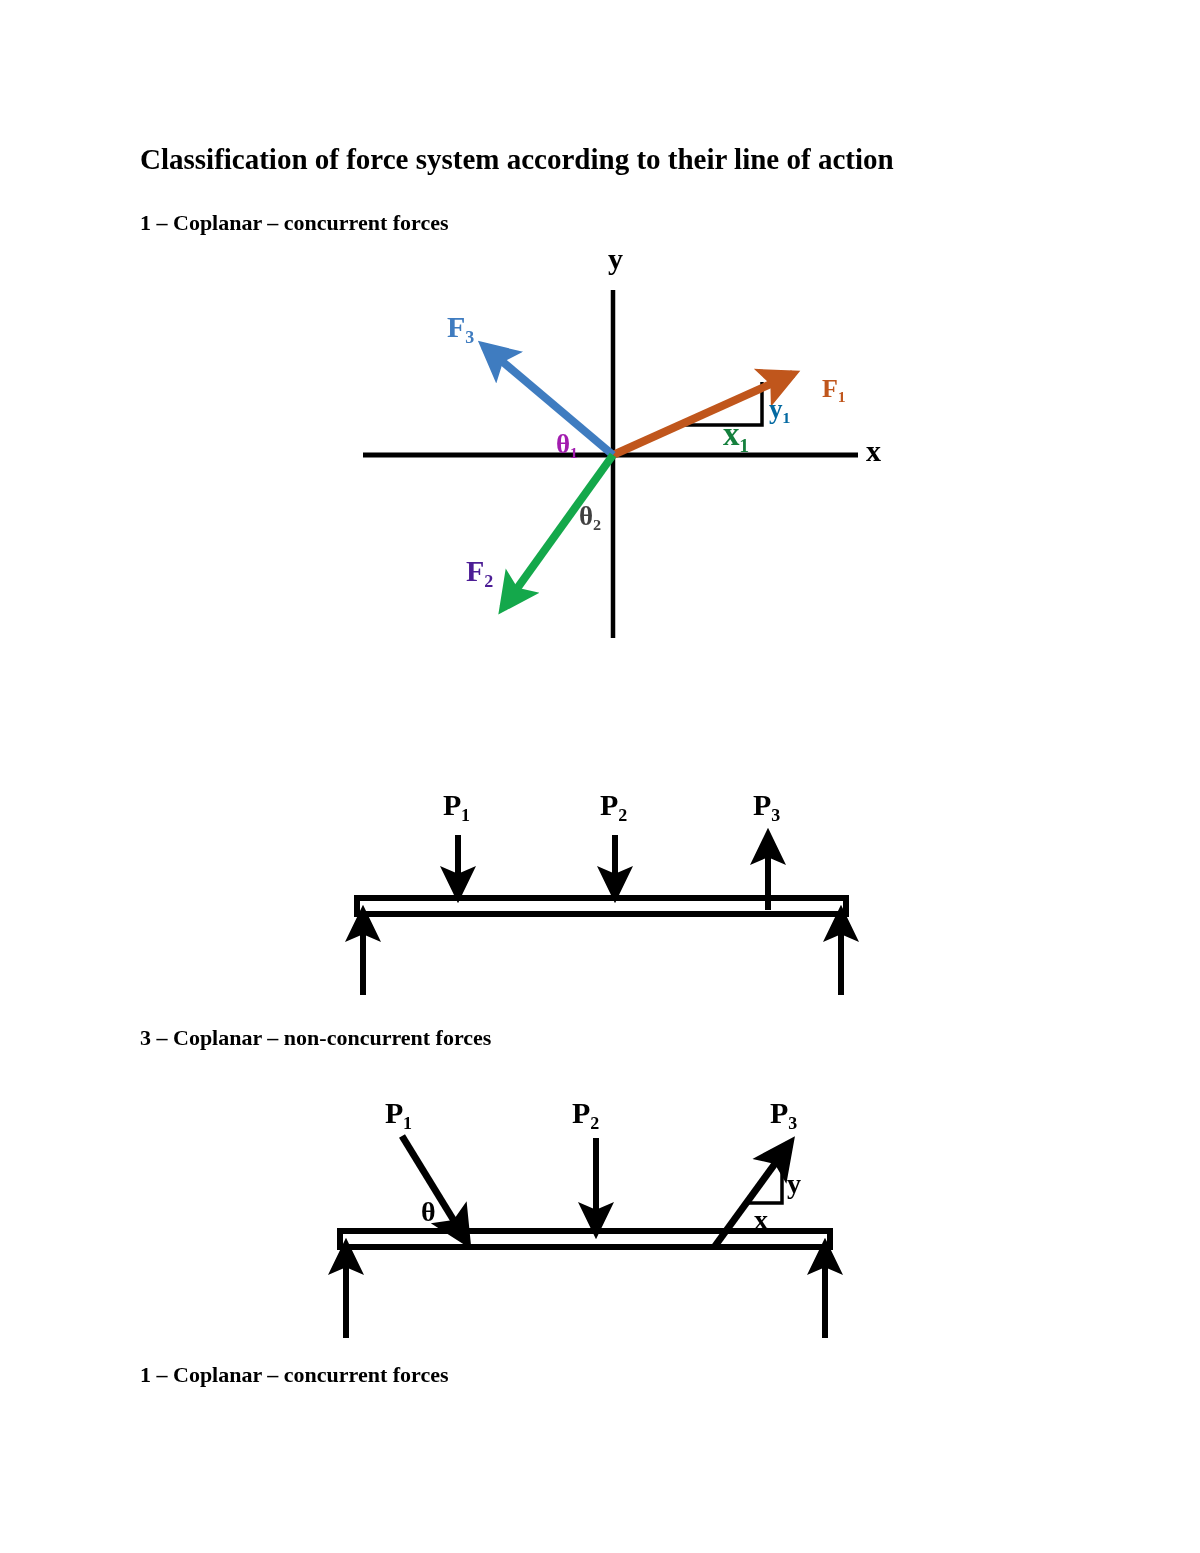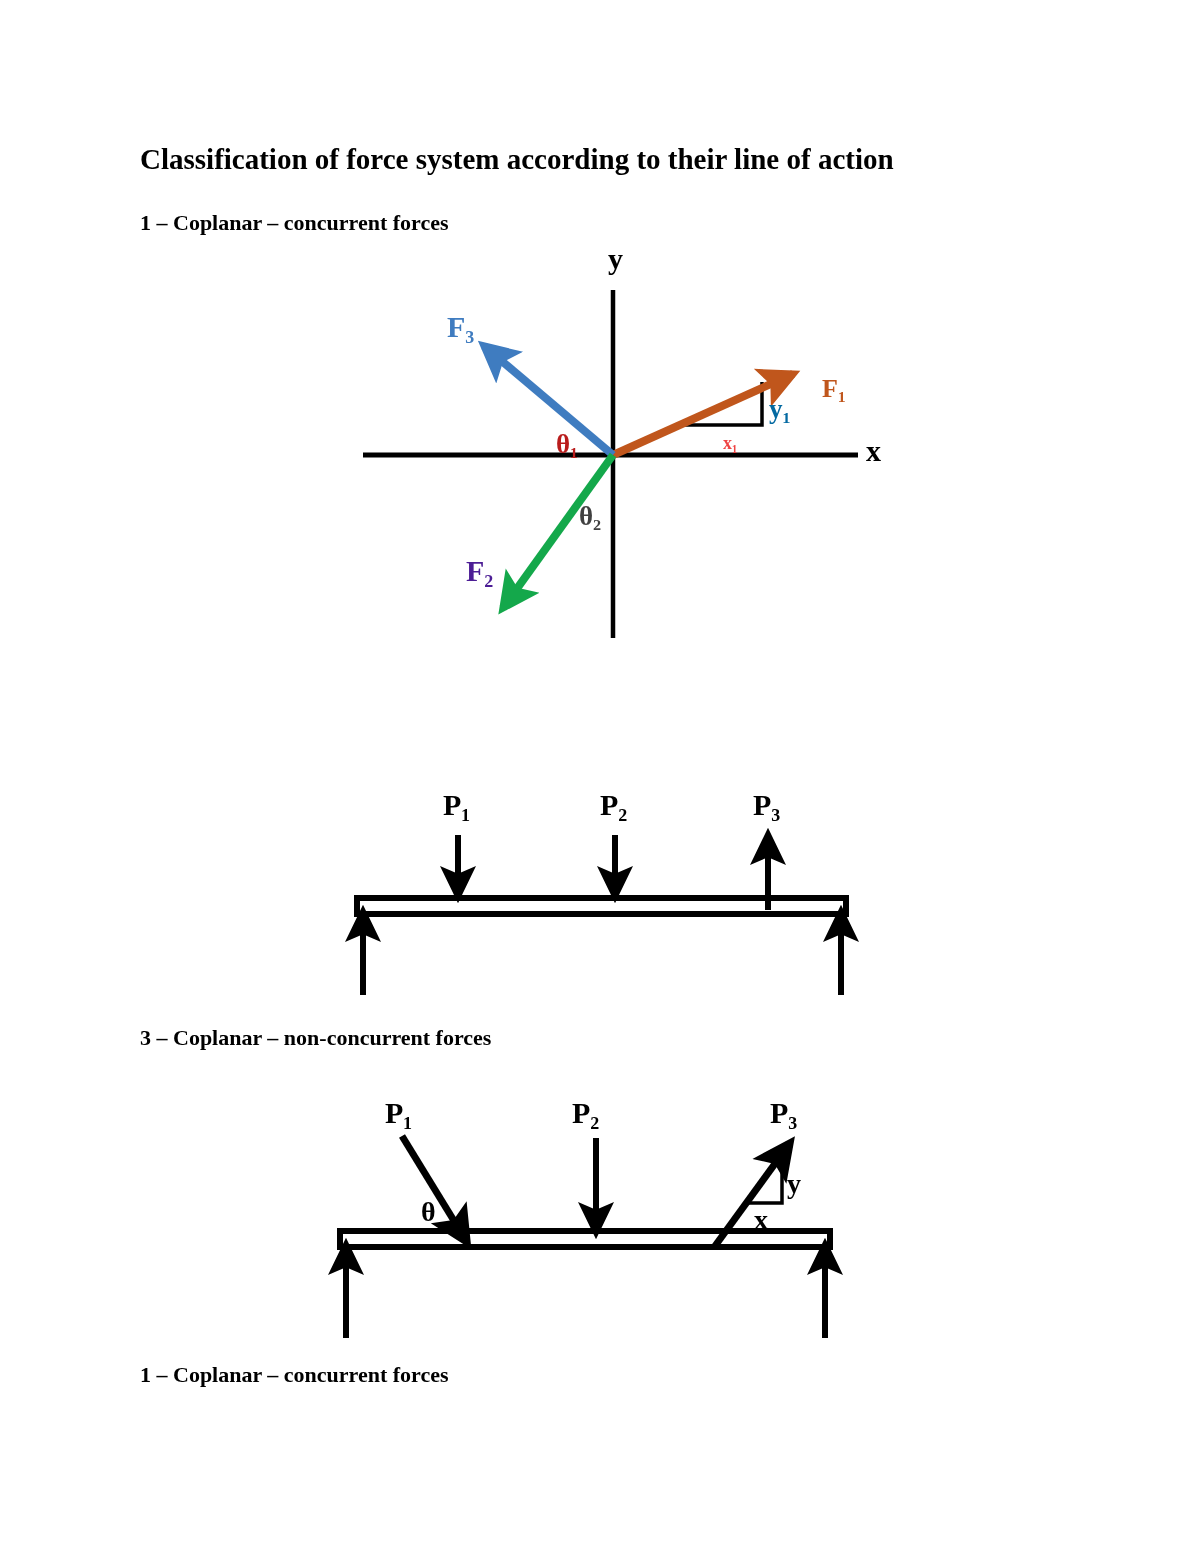--- a/index.html
+++ b/index.html
@@ -87,25 +87,25 @@
     <div class="txt vec-label" style="left:608px; top:-4px; font-size:30px; color:#000000;">y</div>
 
     <div class="txt vec-label" style="left:866px; top:188px; font-size:30px; color:#000000;">x</div>
 
     <div class="txt vec-label" style="left:803px; top:128px; font-size:26px; color:#C0561C;margin-left:19px;">F₁</div>
 
     <div class="txt vec-label" style="left:466px; top:308px; font-size:30px; color:#4c1d95;">F₂</div>
 
     <div class="txt vec-label" style="left:447px; top:64px; font-size:30px; color:#3F7CC0;">F₃</div>
 
-    <div class="txt vec-label" style="left:556px; top:183px; font-size:27px; color:#b91c1c;">θ₁</div>
+    <div class="txt vec-label" style="left:556px; top:183px; font-size:27px; color:#a21caf;">θ₁</div>
 
     <div class="txt vec-label" style="left:579px; top:255px; font-size:27px; color:#404040;">θ₂</div>
 
-    <div class="txt vec-label" style="left:723px; top:186px; font-size:18px; color:#ef4444;">x₁</div>
+    <div class="txt vec-label" style="left:723px; top:170px; font-size:33px; color:#15803d;">x₁</div>
 
     <div class="txt vec-label" style="left:769px; top:148px; font-size:27px; color:#0369a1;">y₁</div>
   </div>
 
 
   <div class="fig" style="top:780px; height:240px;">
     <svg width="1200" height="240" viewBox="0 0 1200 240">
 
       <defs>
         <marker id="ah-blk" markerWidth="7" markerHeight="7" refX="5" refY="3.5" orient="auto" markerUnits="strokeWidth">

